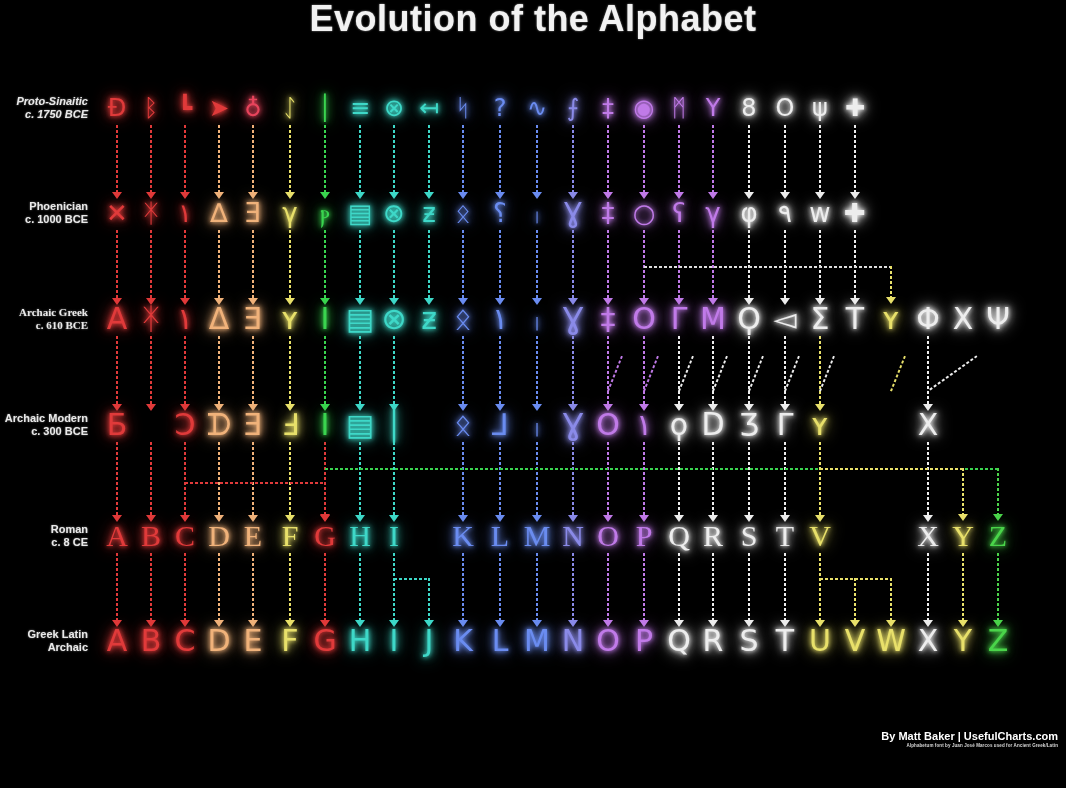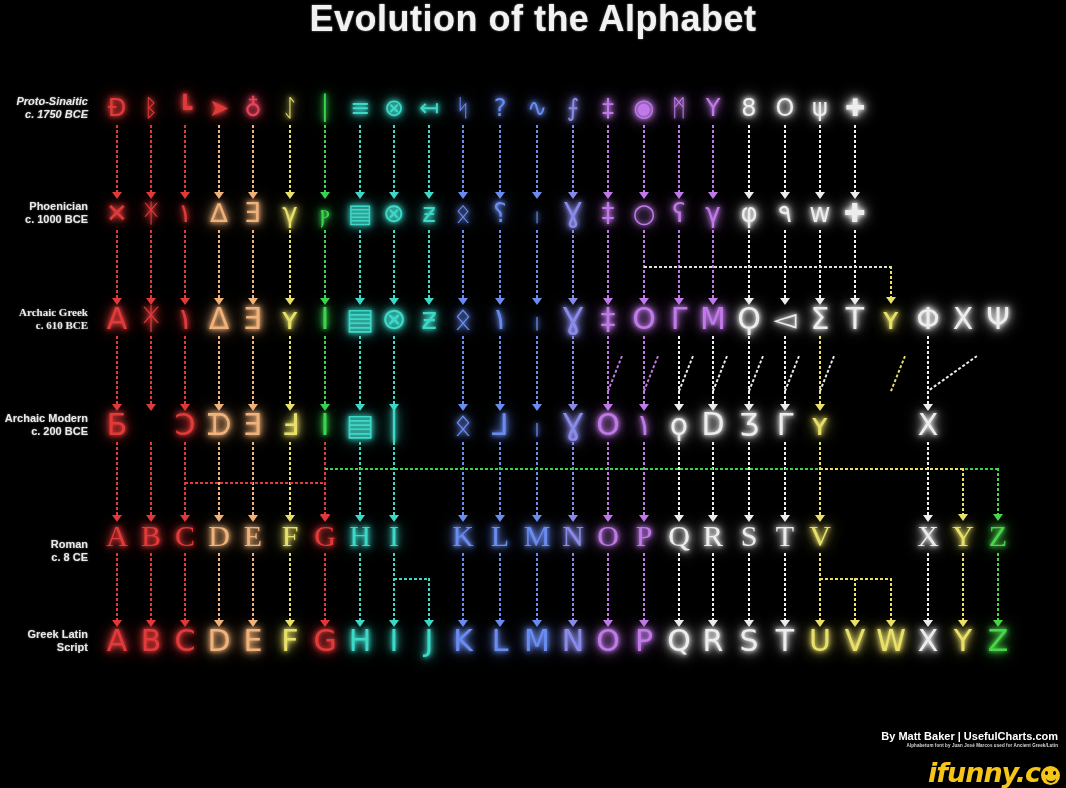--- a/index.html
+++ b/index.html
@@ -85,23 +85,23 @@
 <body>
 
 <div id="stage">
 
   <div class="title">Evolution of the Alphabet</div>
 
   <div id="labels">
       <div class="rowlabel" style="top: 95px; font-style: italic;"><span>Proto-Sinaitic</span><span class="l2">c. 1750 BCE</span></div>
       <div class="rowlabel" style="top: 200px;"><span>Phoenician</span><span class="l2">c. 1000 BCE</span></div>
       <div class="rowlabel" style="top: 306px; font-family: Liberation Serif, serif;"><span>Archaic Greek</span><span class="l2">c. 610 BCE</span></div>
-      <div class="rowlabel" style="top: 412px;"><span>Archaic Modern</span><span class="l2">c. 200 BCE</span></div>
-      <div class="rowlabel" style="top: 538px;"><span>Roman</span><span class="l2">c. 8 CE</span></div>
-      <div class="rowlabel" style="top: 628px;"><span>Greek Latin</span><span class="l2">Script</span></div>
+      <div class="rowlabel" style="top: 412px;"><span>Archaic Modern</span><span class="l2">c. 300 BCE</span></div>
+      <div class="rowlabel" style="top: 523px;"><span>Roman</span><span class="l2">c. 8 CE</span></div>
+      <div class="rowlabel" style="top: 628px;"><span>Greek Latin</span><span class="l2">Archaic</span></div>
     </div>
 
   <div id="connectors">
       <div class="vline dotted-v" style="left: 117px; top: 125px; height: 67px; color: rgb(224, 58, 58);"></div>
       <div class="arrow" style="left: 117px; top: 192px; color: rgb(224, 58, 58);"></div>
       <div class="vline dotted-v" style="left: 151px; top: 125px; height: 67px; color: rgb(224, 58, 58);"></div>
       <div class="arrow" style="left: 151px; top: 192px; color: rgb(224, 58, 58);"></div>
       <div class="vline dotted-v" style="left: 185px; top: 125px; height: 67px; color: rgb(224, 58, 58);"></div>
       <div class="arrow" style="left: 185px; top: 192px; color: rgb(224, 58, 58);"></div>
       <div class="vline dotted-v" style="left: 219px; top: 125px; height: 67px; color: rgb(240, 178, 122);"></div>
@@ -502,18 +502,14 @@
       </div>
     </div>
 
   <div class="footer-bar"></div>
 
   <div class="credit">
     <div class="main">By Matt Baker | UsefulCharts.com</div>
     <div class="sub">Alphabetum font by Juan José Marcos used for Ancient Greek/Latin</div>
   </div>
 
-  <div class="watermark">
-    <span>ifunny.c</span>
-    <span class="wm-smiley"></span>
-  </div>
 
 </div>
 
 </body></html>

